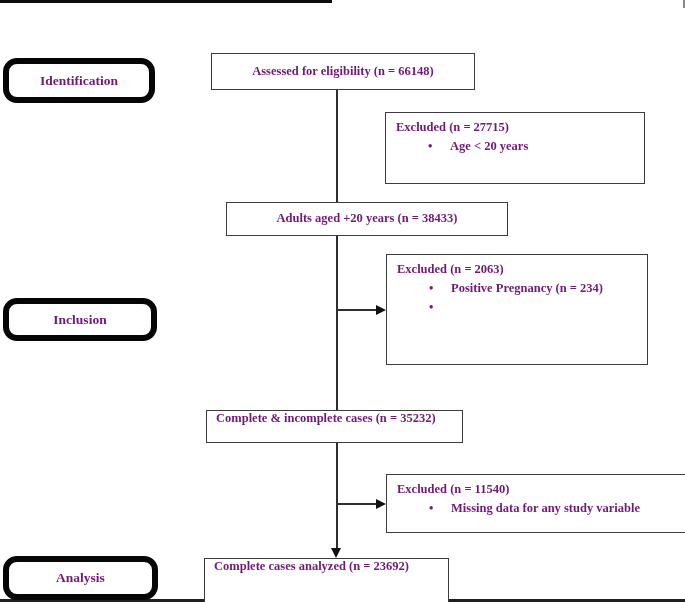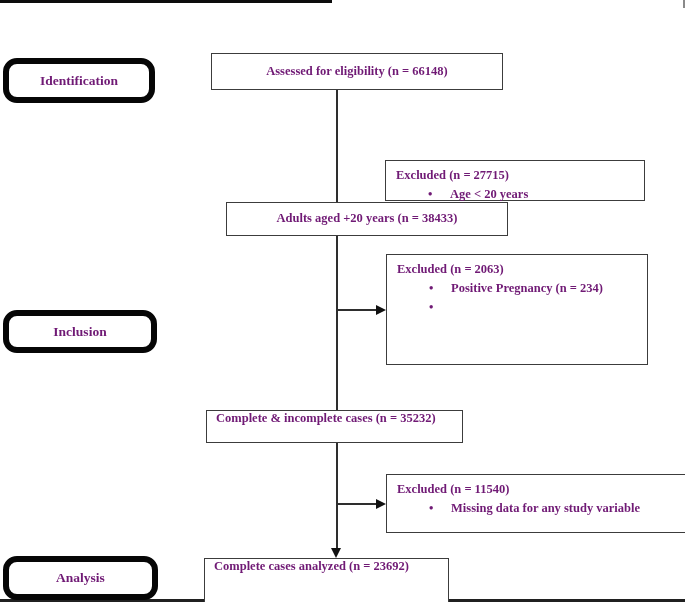--- a/index.html
+++ b/index.html
@@ -94,44 +94,44 @@
 
 <div id="figure">
 
   <div class="rule" style="left:0; top:1; width:332px; height:3px; background:#0c0c0c;"></div>
   <div class="rule" style="left:683px; top:0; width:1.5px; height:8px; background:#8a8a8a;"></div>
   <div class="rule" style="left:0; top:599px; width:685px; height:2.5px; background:#202020;"></div>
 
   <div class="stage" style="left:3px; top:58px; width:152px; height:45px;">
     <span>Identification</span>
   </div>
-  <div class="stage" style="left:3px; top:310px; width:154px; height:43px;">
+  <div class="stage" style="left:3px; top:298px; width:154px; height:43px;">
     <span>Inclusion</span>
   </div>
   <div class="stage" style="left:3px; top:556px; width:155px; height:44px;">
     <span>Analysis</span>
   </div>
 
-  <div class="box center-box" style="left:211px; top:53px; width:292px; height:37px;">
+  <div class="box center-box" style="left:211px; top:53px; width:264px; height:37px;">
     <span>Assessed for eligibility (n = 66148)</span>
   </div>
 
   <div class="box center-box" style="left:213px; top:202px; width:282px; height:34px;margin-left:13px;">
     <span>Adults aged +20 years (n = 38433)</span>
   </div>
 
   <div class="box leftalign-box" style="left:206px; top:410px; width:257px; height:33px;">
     <span>Complete &amp; incomplete cases (n = 35232)</span>
   </div>
 
   <div class="box leftalign-box" style="left:204px; top:558px; width:245px; height:50px;">
     <span>Complete cases analyzed (n = 23692)</span>
   </div>
 
-  <div class="box excl-box" style="left:385px; top:112px; width:260px; height:41px;margin-top:48px;">
+  <div class="box excl-box" style="left:385px; top:112px; width:260px; height:72px;">
     <span class="excl-title">Excluded (n = 27715)</span>
     <div class="bullet-row">
       <span class="bullet-glyph">•</span>
       <span class="bullet-text">Age &lt; 20 years</span>
     </div>
   </div>
 
   <div class="box excl-box" style="left:386px; top:254px; width:262px; height:111px;">
     <span class="excl-title">Excluded (n = 2063)</span>
     <div class="bullet-row">

